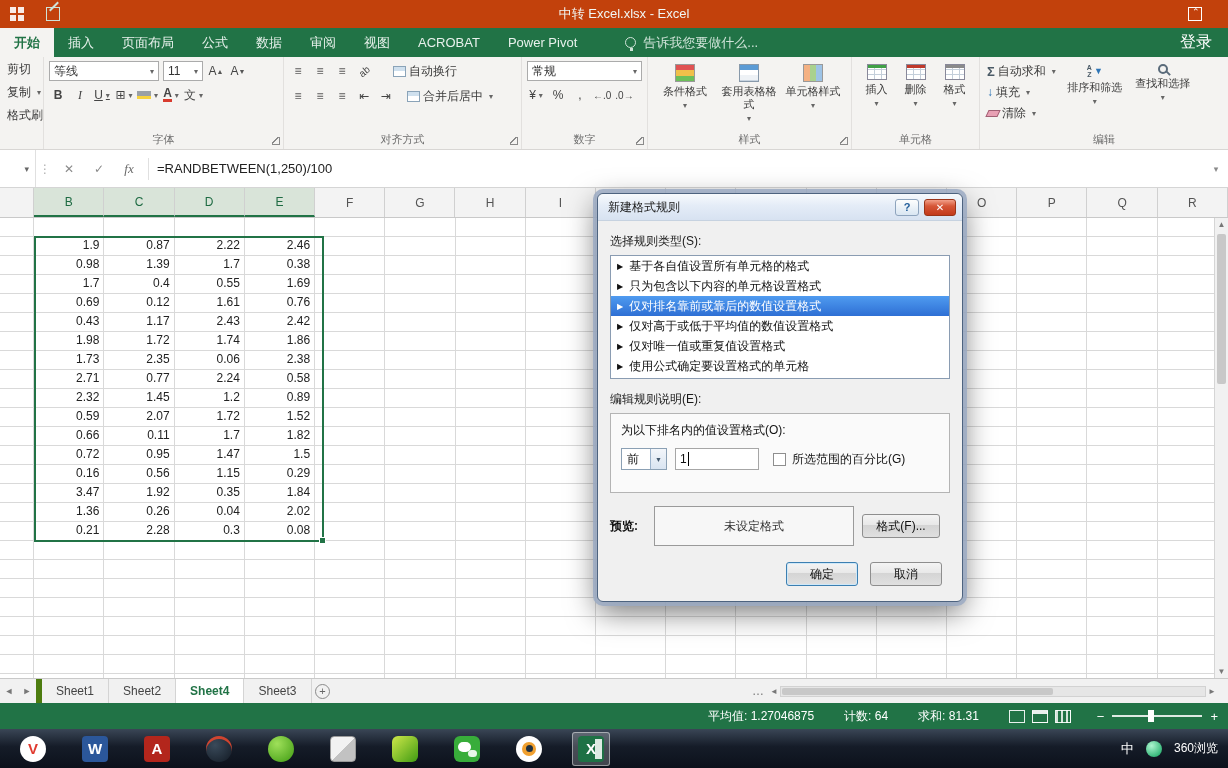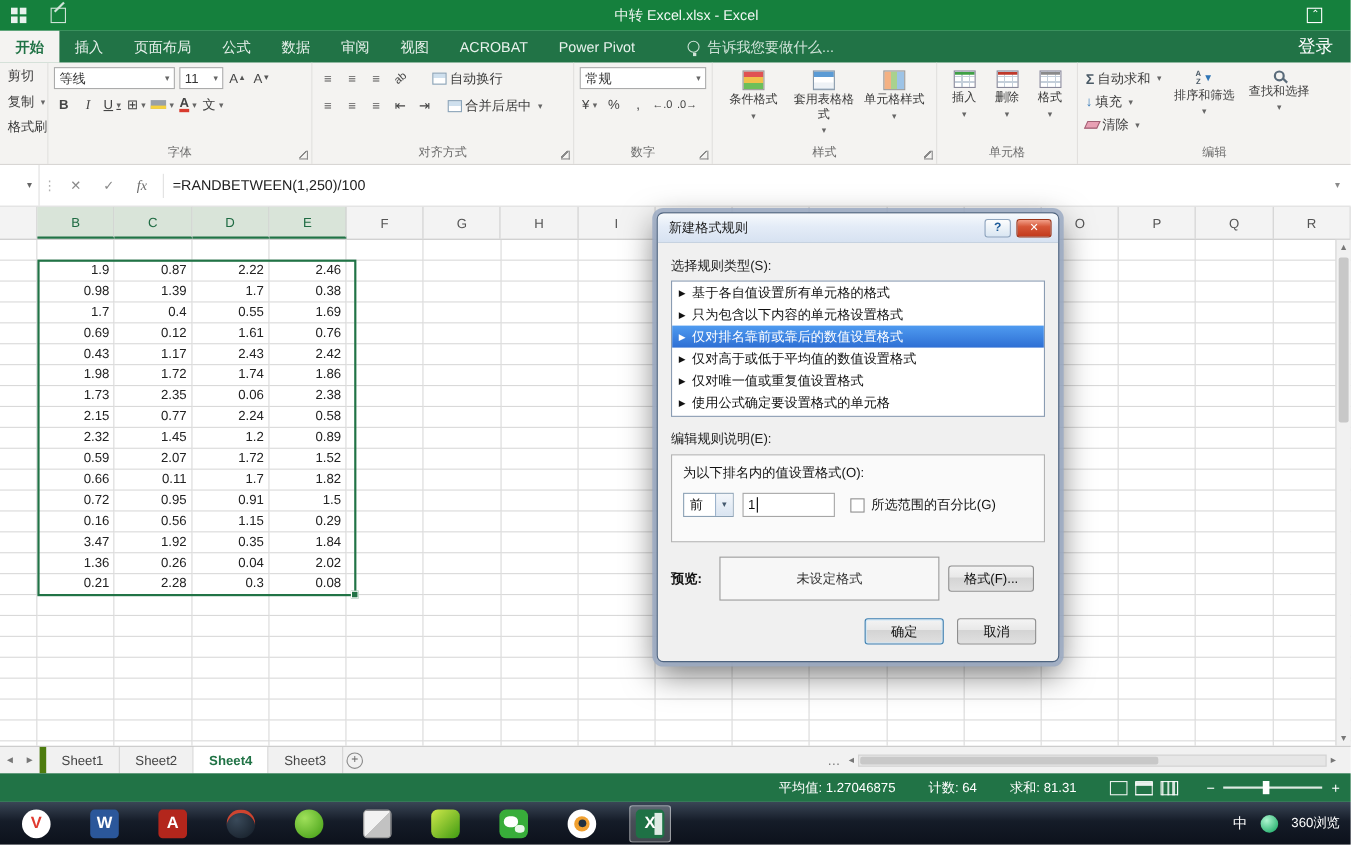--- a/index.html
+++ b/index.html
@@ -1,20 +1,20 @@
 <!DOCTYPE html>
 <html><head>
 <meta charset="utf-8">
 <style>
   * { box-sizing: border-box; margin: 0; padding: 0; }
   html,body { font-family: "Liberation Sans", "DejaVu Sans", sans-serif; }
   #root { position: relative; width: 1228px; height: 768px; overflow: hidden; background: #fff; }
 
   
-  .titlebar { position:absolute; top:0; left:0; width:1228px; height:28px; background:#15803d; display:flex; align-items:center; color:#fff; }
+  .titlebar { position:absolute; top:0; left:0; width:1228px; height:28px; background:#c2410c; display:flex; align-items:center; color:#fff; }
   .qat { display:flex; gap:22px; margin-left:10px; }
   .tb-ico { width:14px; height:14px; display:inline-block; position:relative; }
   .grid-ico { background:
       linear-gradient(#fff,#fff) 0 0/6px 6px no-repeat,
       linear-gradient(#fff,#fff) 8px 0/6px 6px no-repeat,
       linear-gradient(#fff,#fff) 0 8px/6px 6px no-repeat,
       linear-gradient(#fff,#fff) 8px 8px/6px 6px no-repeat; opacity:.9; }
   .pen-ico { border:1px solid #cfe3d8; }
   .pen-ico::after { content:""; position:absolute; left:2px; top:2px; width:12px; height:1.5px; background:#cfe3d8; transform:rotate(-45deg); transform-origin:left top; }
   .titlebar .title { flex:1; text-align:center; font-size:13px; color:#f2f7f4; }
@@ -581,21 +581,21 @@
           <div class="gcell" style="width: 72px;"></div>
           <div class="gcell" style="width: 72px;"></div>
           <div class="gcell" style="width: 72px;"></div>
           <div class="gcell" style="width: 72px;"></div>
           <div class="gcell" style="width: 72px;"></div>
           <div class="gcell" style="width: 72px;"></div>
           <div class="gcell" style="width: 72px;"></div>
         </div>
         <div class="grow">
           <div class="gcell" style="width: 35px;"></div>
-          <div class="gcell" style="width: 72px;">2.15</div>
+          <div class="gcell" style="width: 72px;">2.71</div>
           <div class="gcell" style="width: 72px;">0.77</div>
           <div class="gcell" style="width: 72px;">2.24</div>
           <div class="gcell" style="width: 72px;">0.58</div>
           <div class="gcell" style="width: 72px;"></div>
           <div class="gcell" style="width: 72px;"></div>
           <div class="gcell" style="width: 72px;"></div>
           <div class="gcell" style="width: 72px;"></div>
           <div class="gcell" style="width: 72px;"></div>
           <div class="gcell" style="width: 72px;"></div>
           <div class="gcell" style="width: 72px;"></div>
@@ -663,21 +663,21 @@
           <div class="gcell" style="width: 72px;"></div>
           <div class="gcell" style="width: 72px;"></div>
           <div class="gcell" style="width: 72px;"></div>
           <div class="gcell" style="width: 72px;"></div>
           <div class="gcell" style="width: 72px;"></div>
         </div>
         <div class="grow">
           <div class="gcell" style="width: 35px;"></div>
           <div class="gcell" style="width: 72px;">0.72</div>
           <div class="gcell" style="width: 72px;">0.95</div>
-          <div class="gcell" style="width: 72px;">0.91</div>
+          <div class="gcell" style="width: 72px;">1.47</div>
           <div class="gcell" style="width: 72px;">1.5</div>
           <div class="gcell" style="width: 72px;"></div>
           <div class="gcell" style="width: 72px;"></div>
           <div class="gcell" style="width: 72px;"></div>
           <div class="gcell" style="width: 72px;"></div>
           <div class="gcell" style="width: 72px;"></div>
           <div class="gcell" style="width: 72px;"></div>
           <div class="gcell" style="width: 72px;"></div>
           <div class="gcell" style="width: 72px;"></div>
           <div class="gcell" style="width: 72px;"></div>

